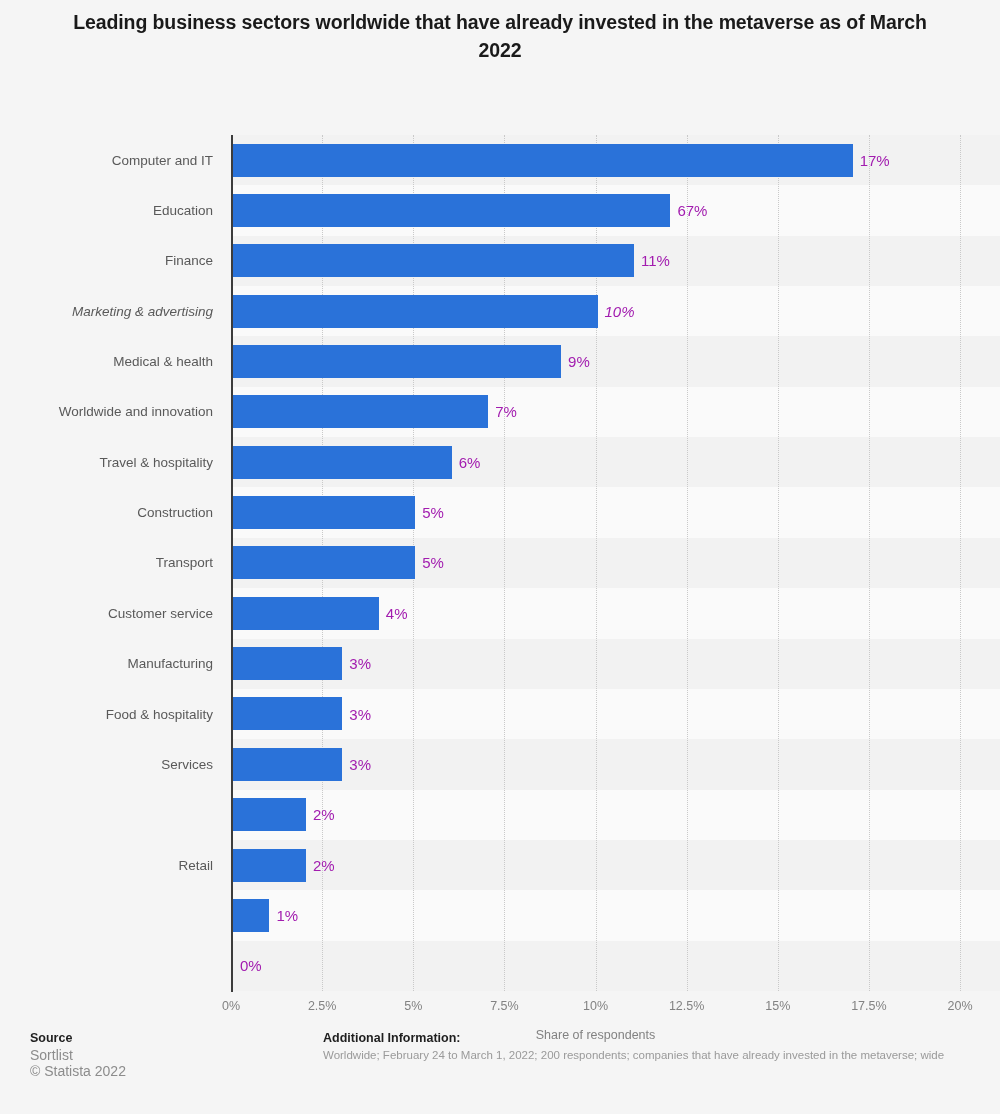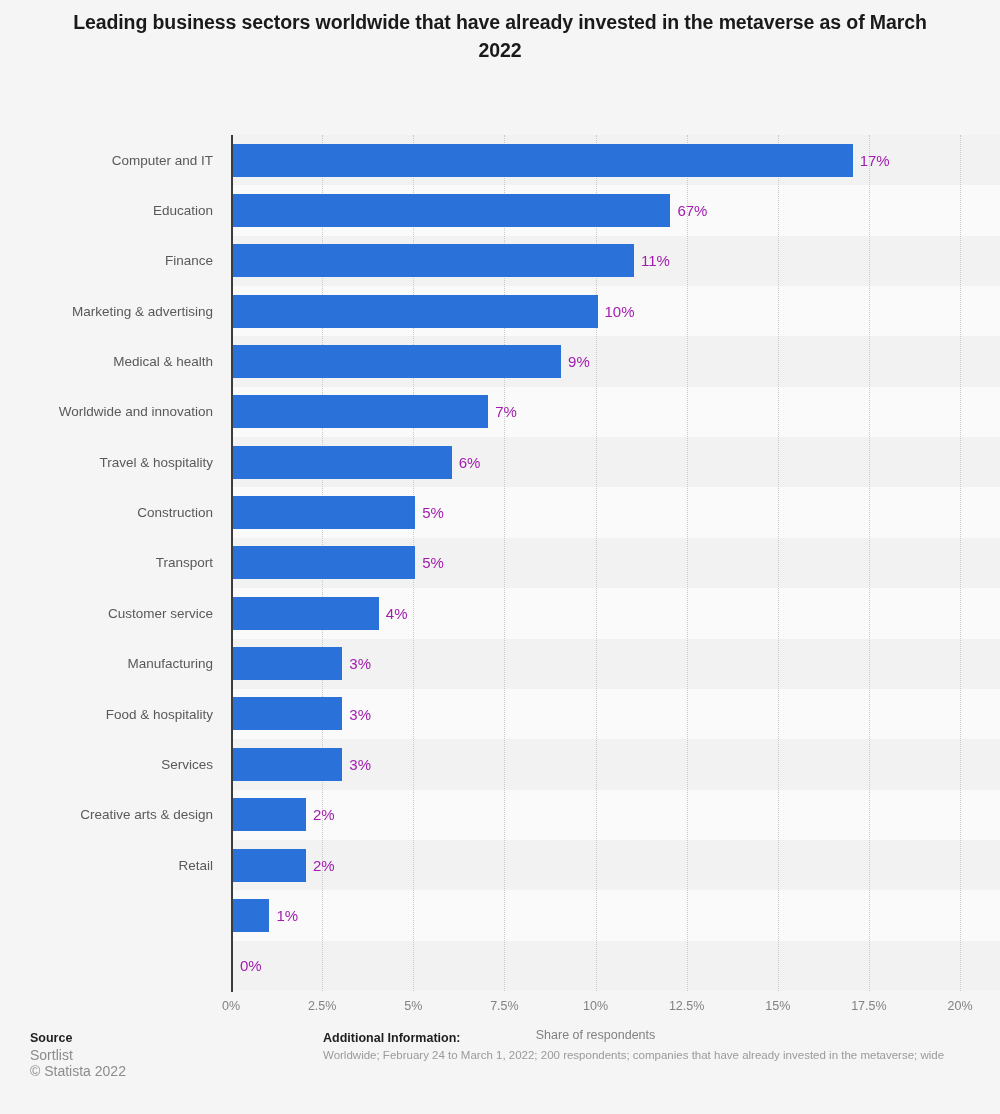--- a/index.html
+++ b/index.html
@@ -192,21 +192,21 @@
         <div class="row-wrap" style="top: 149.353px;">
           <div class="row-label">Education</div>
           <div class="bar" style="width: 437.4px; background: rgb(42, 114, 217);"></div>
           <div class="bar-value" style="left: 677.4px;">67%</div>
         </div>
         <div class="row-wrap" style="top: 199.706px;">
           <div class="row-label">Finance</div>
           <div class="bar" style="width: 400.95px; background: rgb(42, 114, 217);"></div>
           <div class="bar-value" style="left: 640.95px;">11%</div>
         </div>
-        <div class="row-wrap" style="top: 250.059px;">
+        <div class="row-wrap" style="top: 250.059px; font-style: italic;">
           <div class="row-label">Marketing &amp; advertising</div>
           <div class="bar" style="width: 364.5px; background: rgb(42, 114, 217);"></div>
           <div class="bar-value" style="left: 604.5px;">10%</div>
         </div>
         <div class="row-wrap" style="top: 300.412px;">
           <div class="row-label">Medical &amp; health</div>
           <div class="bar" style="width: 328.05px; background: rgb(42, 114, 217);"></div>
           <div class="bar-value" style="left: 568.05px;">9%</div>
         </div>
         <div class="row-wrap" style="top: 350.765px;">
@@ -243,21 +243,20 @@
           <div class="row-label">Food &amp; hospitality</div>
           <div class="bar" style="width: 109.35px; background: rgb(42, 114, 217);"></div>
           <div class="bar-value" style="left: 349.35px;">3%</div>
         </div>
         <div class="row-wrap" style="top: 703.235px; padding-left: 48px;">
           <div class="row-label">Services</div>
           <div class="bar" style="width: 109.35px; background: rgb(42, 114, 217);"></div>
           <div class="bar-value" style="left: 349.35px;">3%</div>
         </div>
         <div class="row-wrap" style="top: 753.588px;">
-          <div class="row-label">Creative arts &amp; design</div>
           <div class="bar" style="width: 72.9px; background: rgb(42, 114, 217);"></div>
           <div class="bar-value" style="left: 312.9px;">2%</div>
         </div>
         <div class="row-wrap" style="top: 803.941px;">
           <div class="row-label">Retail</div>
           <div class="bar" style="width: 72.9px; background: rgb(42, 114, 217);"></div>
           <div class="bar-value" style="left: 312.9px;">2%</div>
         </div>
         <div class="row-wrap" style="top: 854.294px;">
           <div class="bar" style="width: 36.45px; background: rgb(42, 114, 217);"></div>

